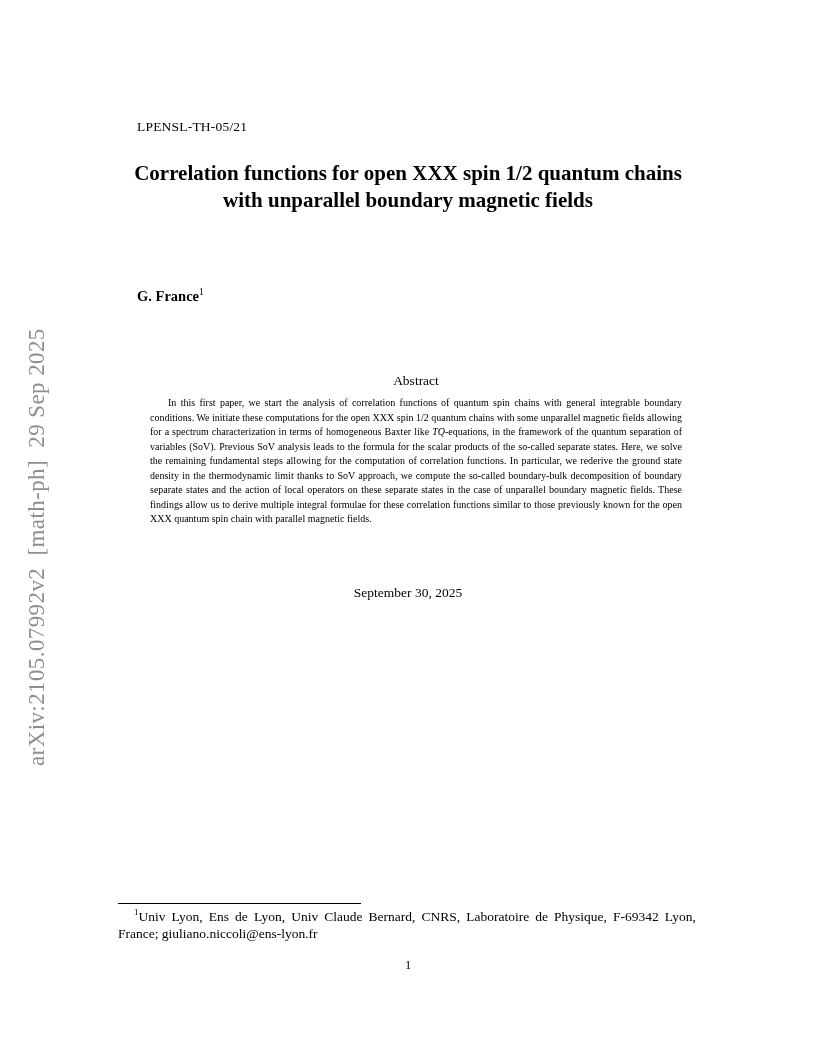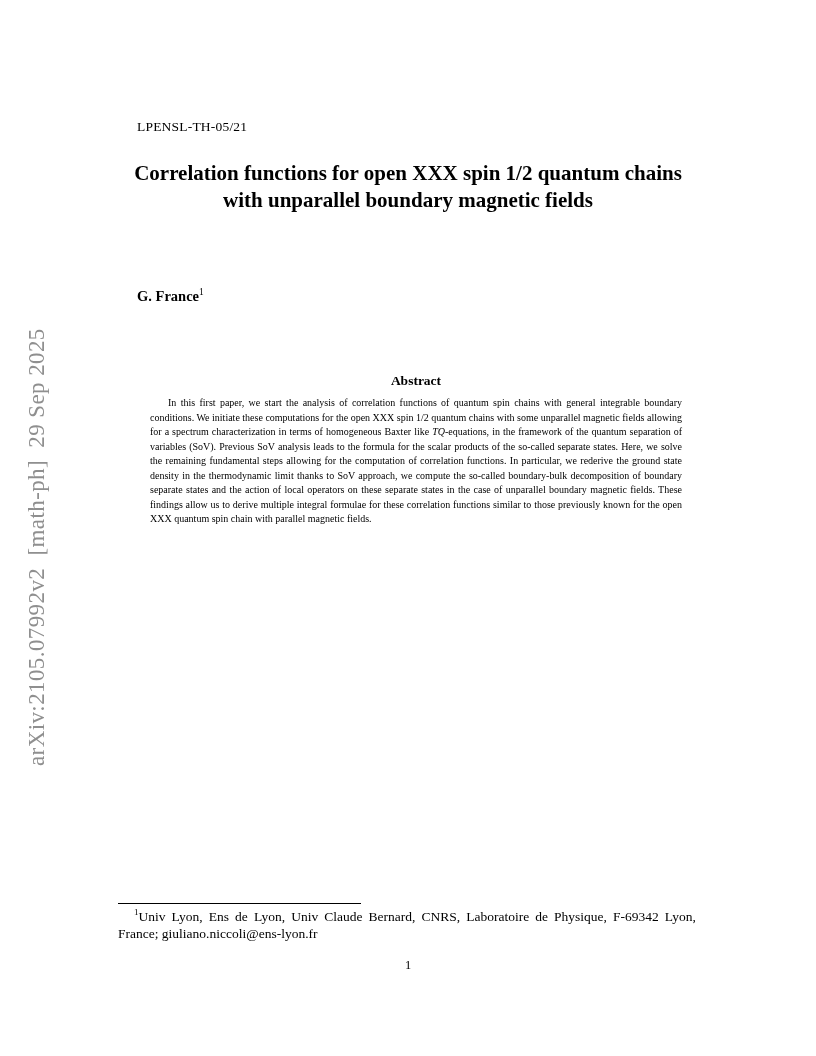--- a/index.html
+++ b/index.html
@@ -60,21 +60,21 @@
     vertical-align: super;
   }
   .abstract {
     position: absolute;
     left: 150px;
     top: 373px;
     width: 532px;
   }
   .abstract-heading {
     text-align: center;
-    font-weight: bold;
+    font-weight: normal;
     font-size: 13.5px;
     margin-bottom: 7px;
   }
   .abstract-body {
     font-size: 10px;
     line-height: 14.55px;
     text-align: justify;
     text-indent: 18px;
   }
   .date-line {
@@ -131,20 +131,21 @@
     <span>G. France</span><sup>1</sup>
   </div>
 
   <div class="abstract">
     <div class="abstract-heading">Abstract</div>
     <p class="abstract-body">
       <span>In this first paper, we start the analysis of correlation functions of quantum spin chains with general integrable boundary conditions. We initiate these computations for the open XXX spin 1/2 quantum chains with some unparallel magnetic fields allowing for a spectrum characterization in terms of homogeneous Baxter like </span><i>TQ</i><span>-equations, in the framework of the quantum separation of variables (SoV). Previous SoV analysis leads to the formula for the scalar products of the so-called separate states. Here, we solve the remaining fundamental steps allowing for the computation of correlation functions. In particular, we rederive the ground state density in the thermodynamic limit thanks to SoV approach, we compute the so-called boundary-bulk decomposition of boundary separate states and the action of local operators on these separate states in the case of unparallel boundary magnetic fields. These findings allow us to derive multiple integral formulae for these correlation functions similar to those previously known for the open XXX quantum spin chain with parallel magnetic fields.</span>
     </p>
   </div>
 
+  <div class="date-line">September 30, 2025</div>
 
   <hr class="footnote-rule">
 
   <p class="footnote-text">
     <sup>1</sup><span>Univ Lyon, Ens de Lyon, Univ Claude Bernard, CNRS, Laboratoire de Physique, F-69342 Lyon, France; giuliano.niccoli@ens-lyon.fr</span>
   </p>
 
   <div class="page-number">1</div>
 
 </div>

